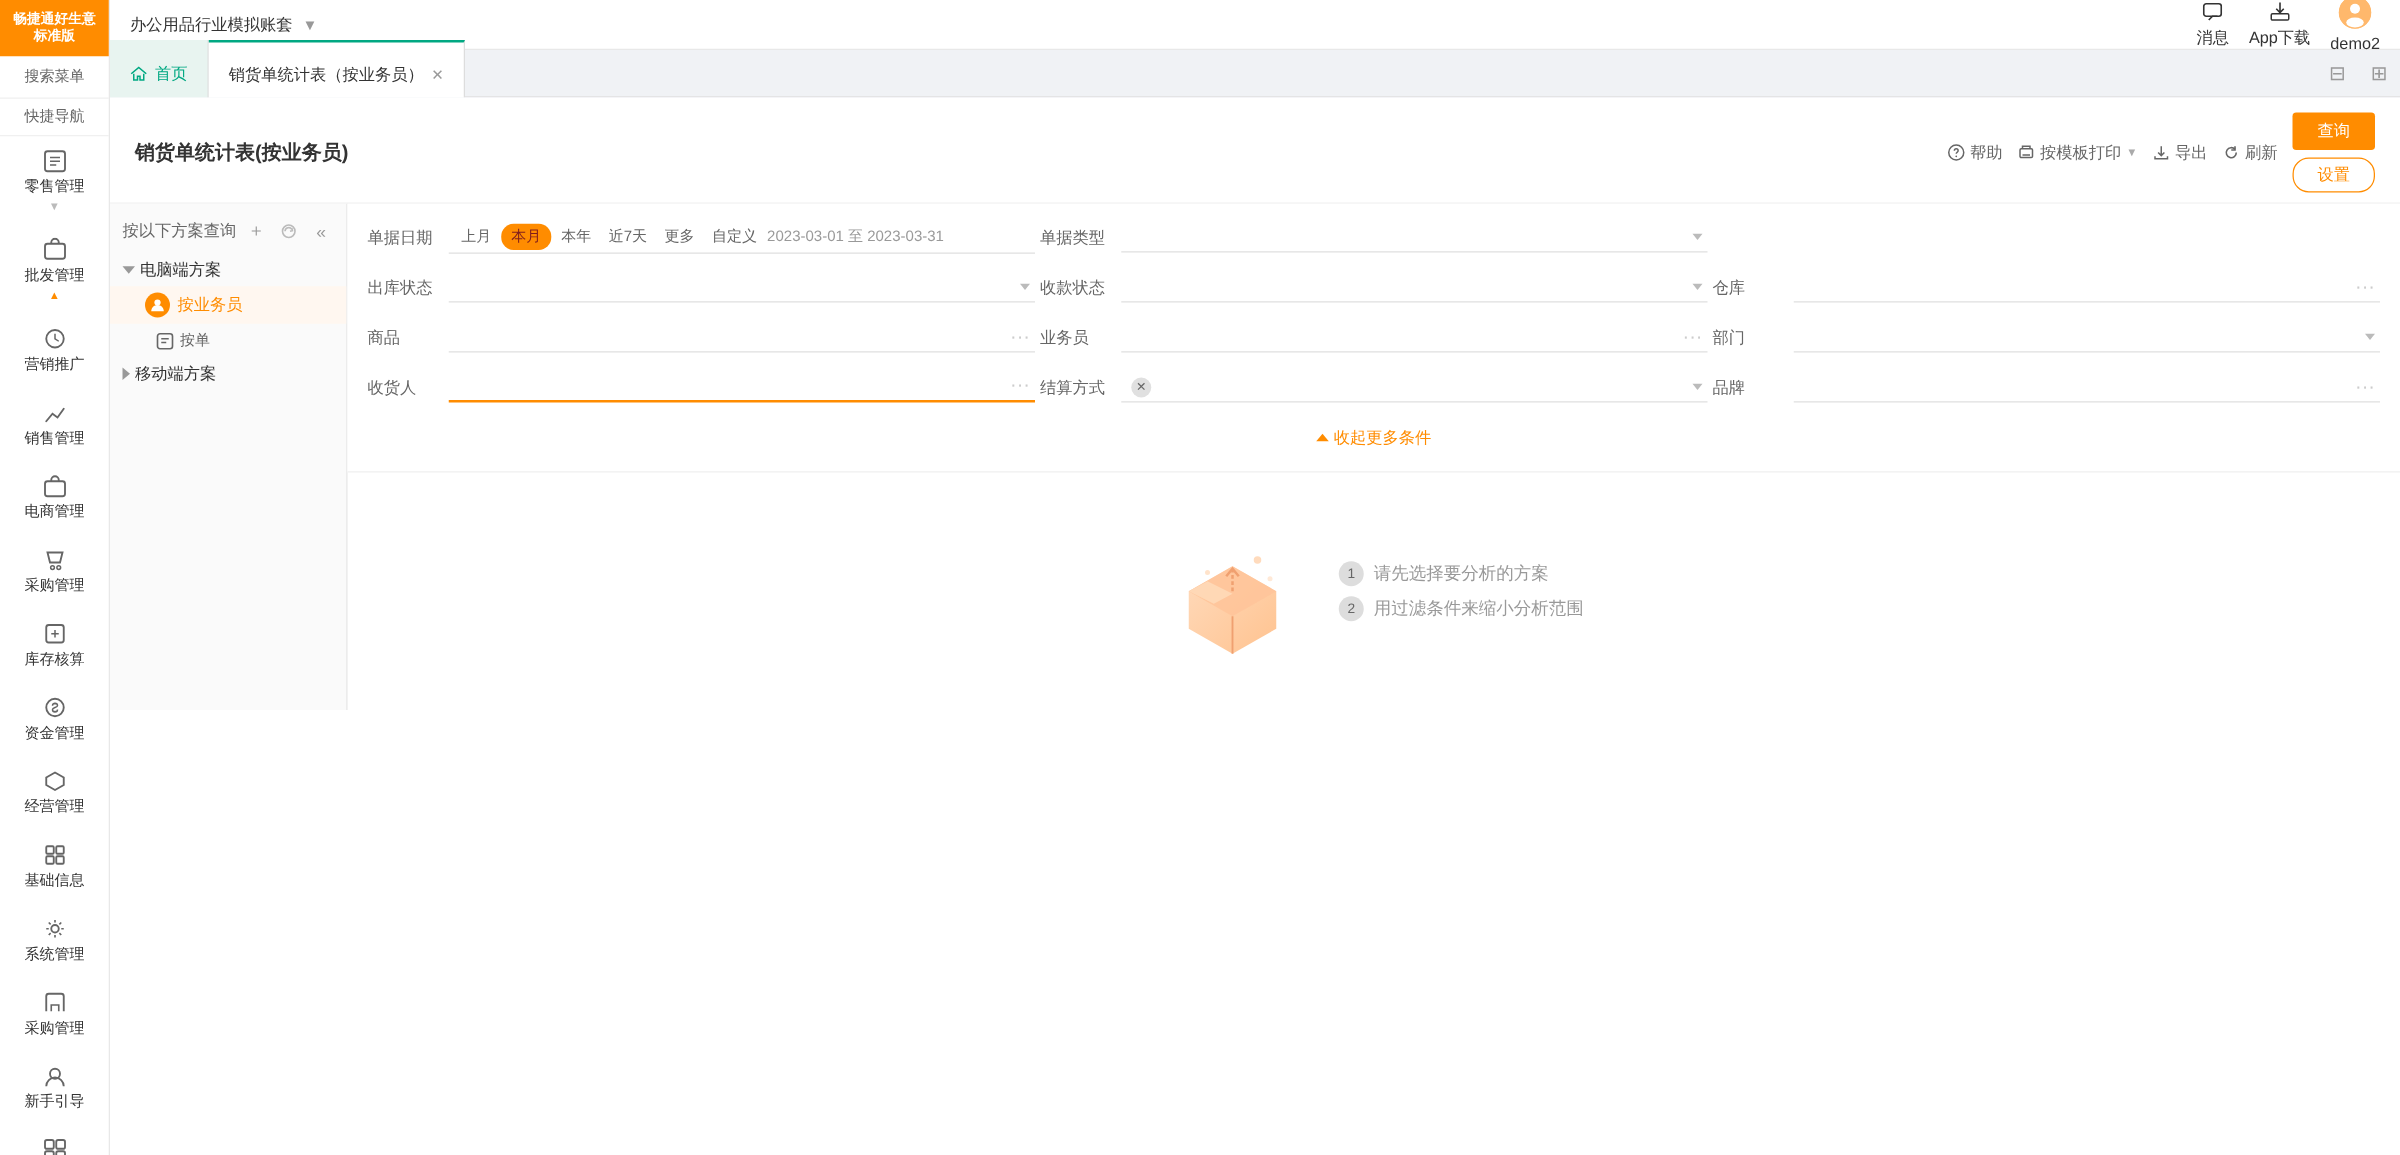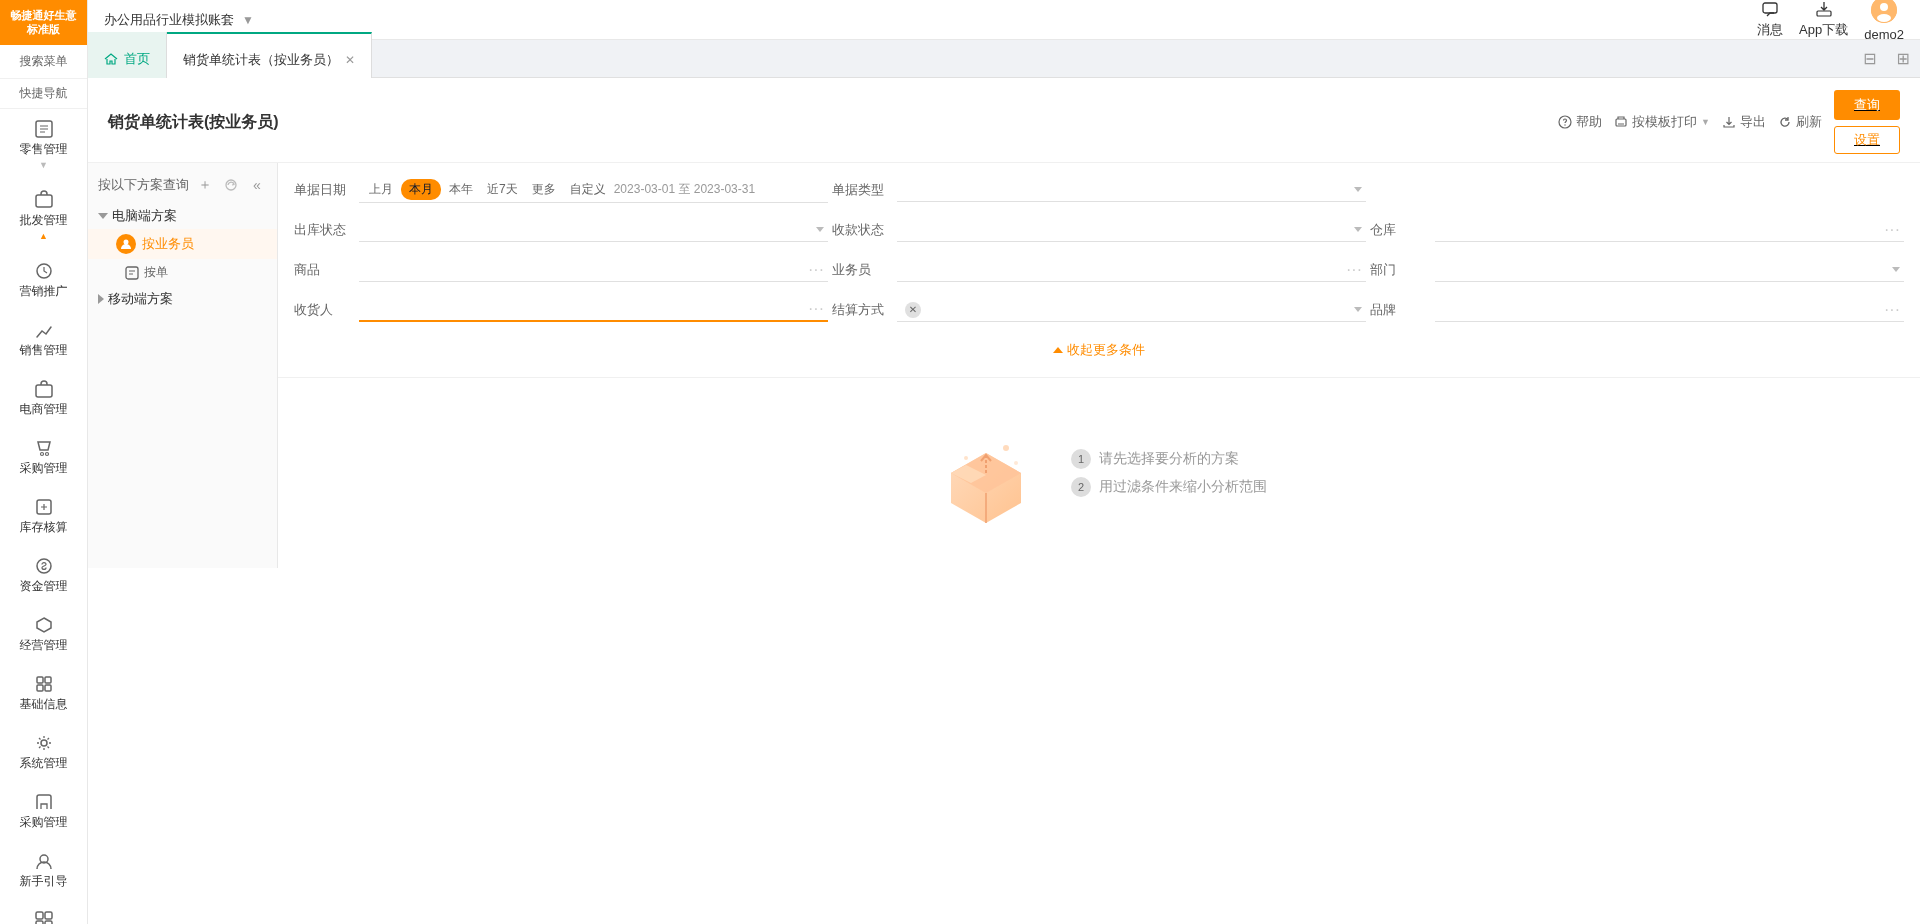--- a/index.html
+++ b/index.html
@@ -35,21 +35,21 @@
     
     .page-content { flex: 1; overflow-y: auto; background: #f0f2f5; }
     .content-inner { background: #fff; margin: 0; padding: 0; min-height: 100%; }
 
     
     .page-header { display: flex; align-items: center; justify-content: space-between; padding: 12px 20px 8px 20px; background: #fff; border-bottom: 1px solid #f0f0f0; }
     .page-title { font-size: 16px; font-weight: bold; color: #333; }
     .page-actions { display: flex; align-items: center; gap: 12px; font-size: 13px; color: #666; }
     .page-action-item { display: flex; align-items: center; gap: 4px; cursor: pointer; }
     .btn-query { background: #ff8c00; color: #fff; border: none; padding: 6px 20px; border-radius: 3px; font-size: 13px; cursor: pointer; }
-    .btn-settings { background: #fff; color: #ff8c00; border: 1px solid #ff8c00; padding: 4px 16px; border-radius: 3px; font-size: 13px; cursor: pointer; text-align: center; }
+    .btn-settings { background: #fff; color: #ff8c00; border: 1px solid #ff8c00; padding: 4px 16px; border-radius: 13px; font-size: 13px; cursor: pointer; text-align: center; }
 
     
     .split-layout { display: flex; flex: 1; }
 
     
     .left-panel { width: 190px; background: #fafafa; border-right: 1px solid #e8e8e8; padding: 8px 0; }
     .left-panel-header { display: flex; align-items: center; justify-content: space-between; padding: 4px 10px 8px 10px; font-size: 13px; color: #333; }
     .left-panel-title { font-size: 13px; color: #666; }
     .left-panel-icons { display: flex; align-items: center; gap: 6px; }
     .icon-btn { width: 20px; height: 20px; cursor: pointer; color: #999; font-size: 14px; display: flex; align-items: center; justify-content: center; }
@@ -60,21 +60,21 @@
     .scheme-item-icon { width: 20px; height: 20px; border-radius: 50%; background: #ff8c00; display: flex; align-items: center; justify-content: center; }
     .sub-item { display: flex; align-items: center; padding: 5px 10px 5px 36px; font-size: 12px; color: #666; cursor: pointer; gap: 4px; }
     .triangle-right { width: 0; height: 0; border-top: 5px solid transparent; border-bottom: 5px solid transparent; border-left: 6px solid #999; }
     .triangle-down { width: 0; height: 0; border-left: 5px solid transparent; border-right: 5px solid transparent; border-top: 6px solid #999; }
 
     
     .right-area { flex: 1; display: flex; flex-direction: column; }
     .filter-area { background: #fff; padding: 12px 16px; border-bottom: 1px solid #f0f0f0; }
     .filter-dots { color: #ccc; font-size: 16px; cursor: pointer; margin-left: 4px; }
     .date-tab { font-size: 12px; color: #666; cursor: pointer; padding: 2px 6px; border-radius: 2px; }
-    .date-tab-active { background: #ff8c00; color: #0f172a; border-radius: 10px; padding: 2px 8px; }
+    .date-tab-active { background: #ff8c00; color: #7f1d1d; border-radius: 10px; padding: 2px 8px; }
     .date-range { font-size: 12px; color: #999; }
     .collapse-btn { display: flex; align-items: center; justify-content: center; gap: 4px; color: #ff8c00; font-size: 13px; cursor: pointer; padding: 6px 0; }
     .chevron-up { width: 0; height: 0; border-left: 5px solid transparent; border-right: 5px solid transparent; border-bottom: 6px solid #ff8c00; }
 
     
     .data-area { flex: 1; display: flex; flex-direction: column; align-items: center; justify-content: center; padding: 40px; }
     .empty-state { display: flex; align-items: center; gap: 30px; }
     .empty-tips { display: flex; flex-direction: column; gap: 8px; }
     .empty-tip { display: flex; align-items: center; gap: 8px; font-size: 14px; color: #999; }
     .tip-num { width: 20px; height: 20px; border-radius: 50%; background: #ddd; color: #666; font-size: 11px; display: flex; align-items: center; justify-content: center; flex-shrink: 0; }
@@ -297,21 +297,21 @@
               <span>导出</span>
             </div>
             <div class="page-action-item">
               <svg width="14" height="14" viewBox="0 0 14 14" fill="none">
                   <path d="M11 7a4 4 0 11-1-2.5" stroke="#666" stroke-width="1.3"></path>
                   <path d="M10 2v3h-3" stroke="#666" stroke-width="1.3"></path>
                 </svg>
               <span>刷新</span>
             </div>
           </div>
-          <div style="display:flex;flex-direction:column;gap:6px;text-decoration:underline;">
+          <div style="display:flex;flex-direction:column;gap:6px;">
             <button class="btn-query">查询</button>
             <button class="btn-settings">设置</button>
           </div>
         </div>
       </div>
 
       <div class="split-layout">
 
         <div class="left-panel">
           <div class="left-panel-header">

